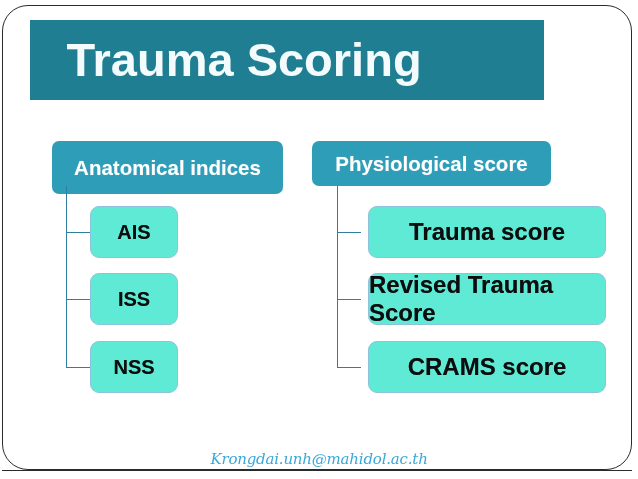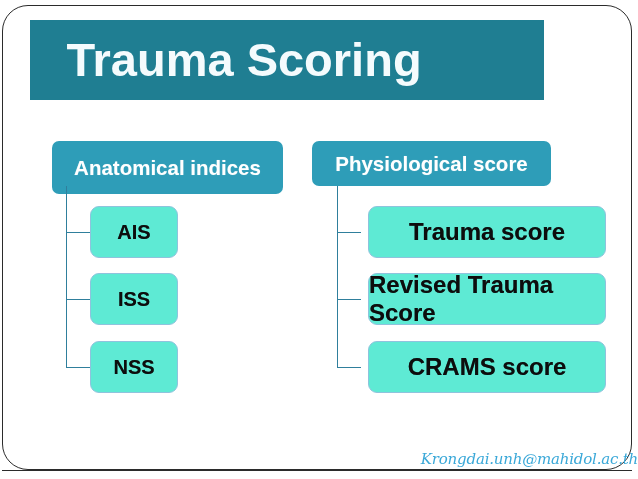--- a/index.html
+++ b/index.html
@@ -145,21 +145,21 @@
     top: 470px;
     width: 630px;
     height: 1.2px;
     background: #2b2b2b;
   }
   #footer-text {
     position: absolute;
     left: 0;
     right: 0;
     top: 450px;
-    text-align: right;
+    text-align: center;
     color: #3aa8d8;
     font-size: 15px;
     font-family: "DejaVu Serif", serif;
     font-style: italic;
     letter-spacing: -0.2px;
     white-space: nowrap;
   }
 </style>
 </head>
 <body>

